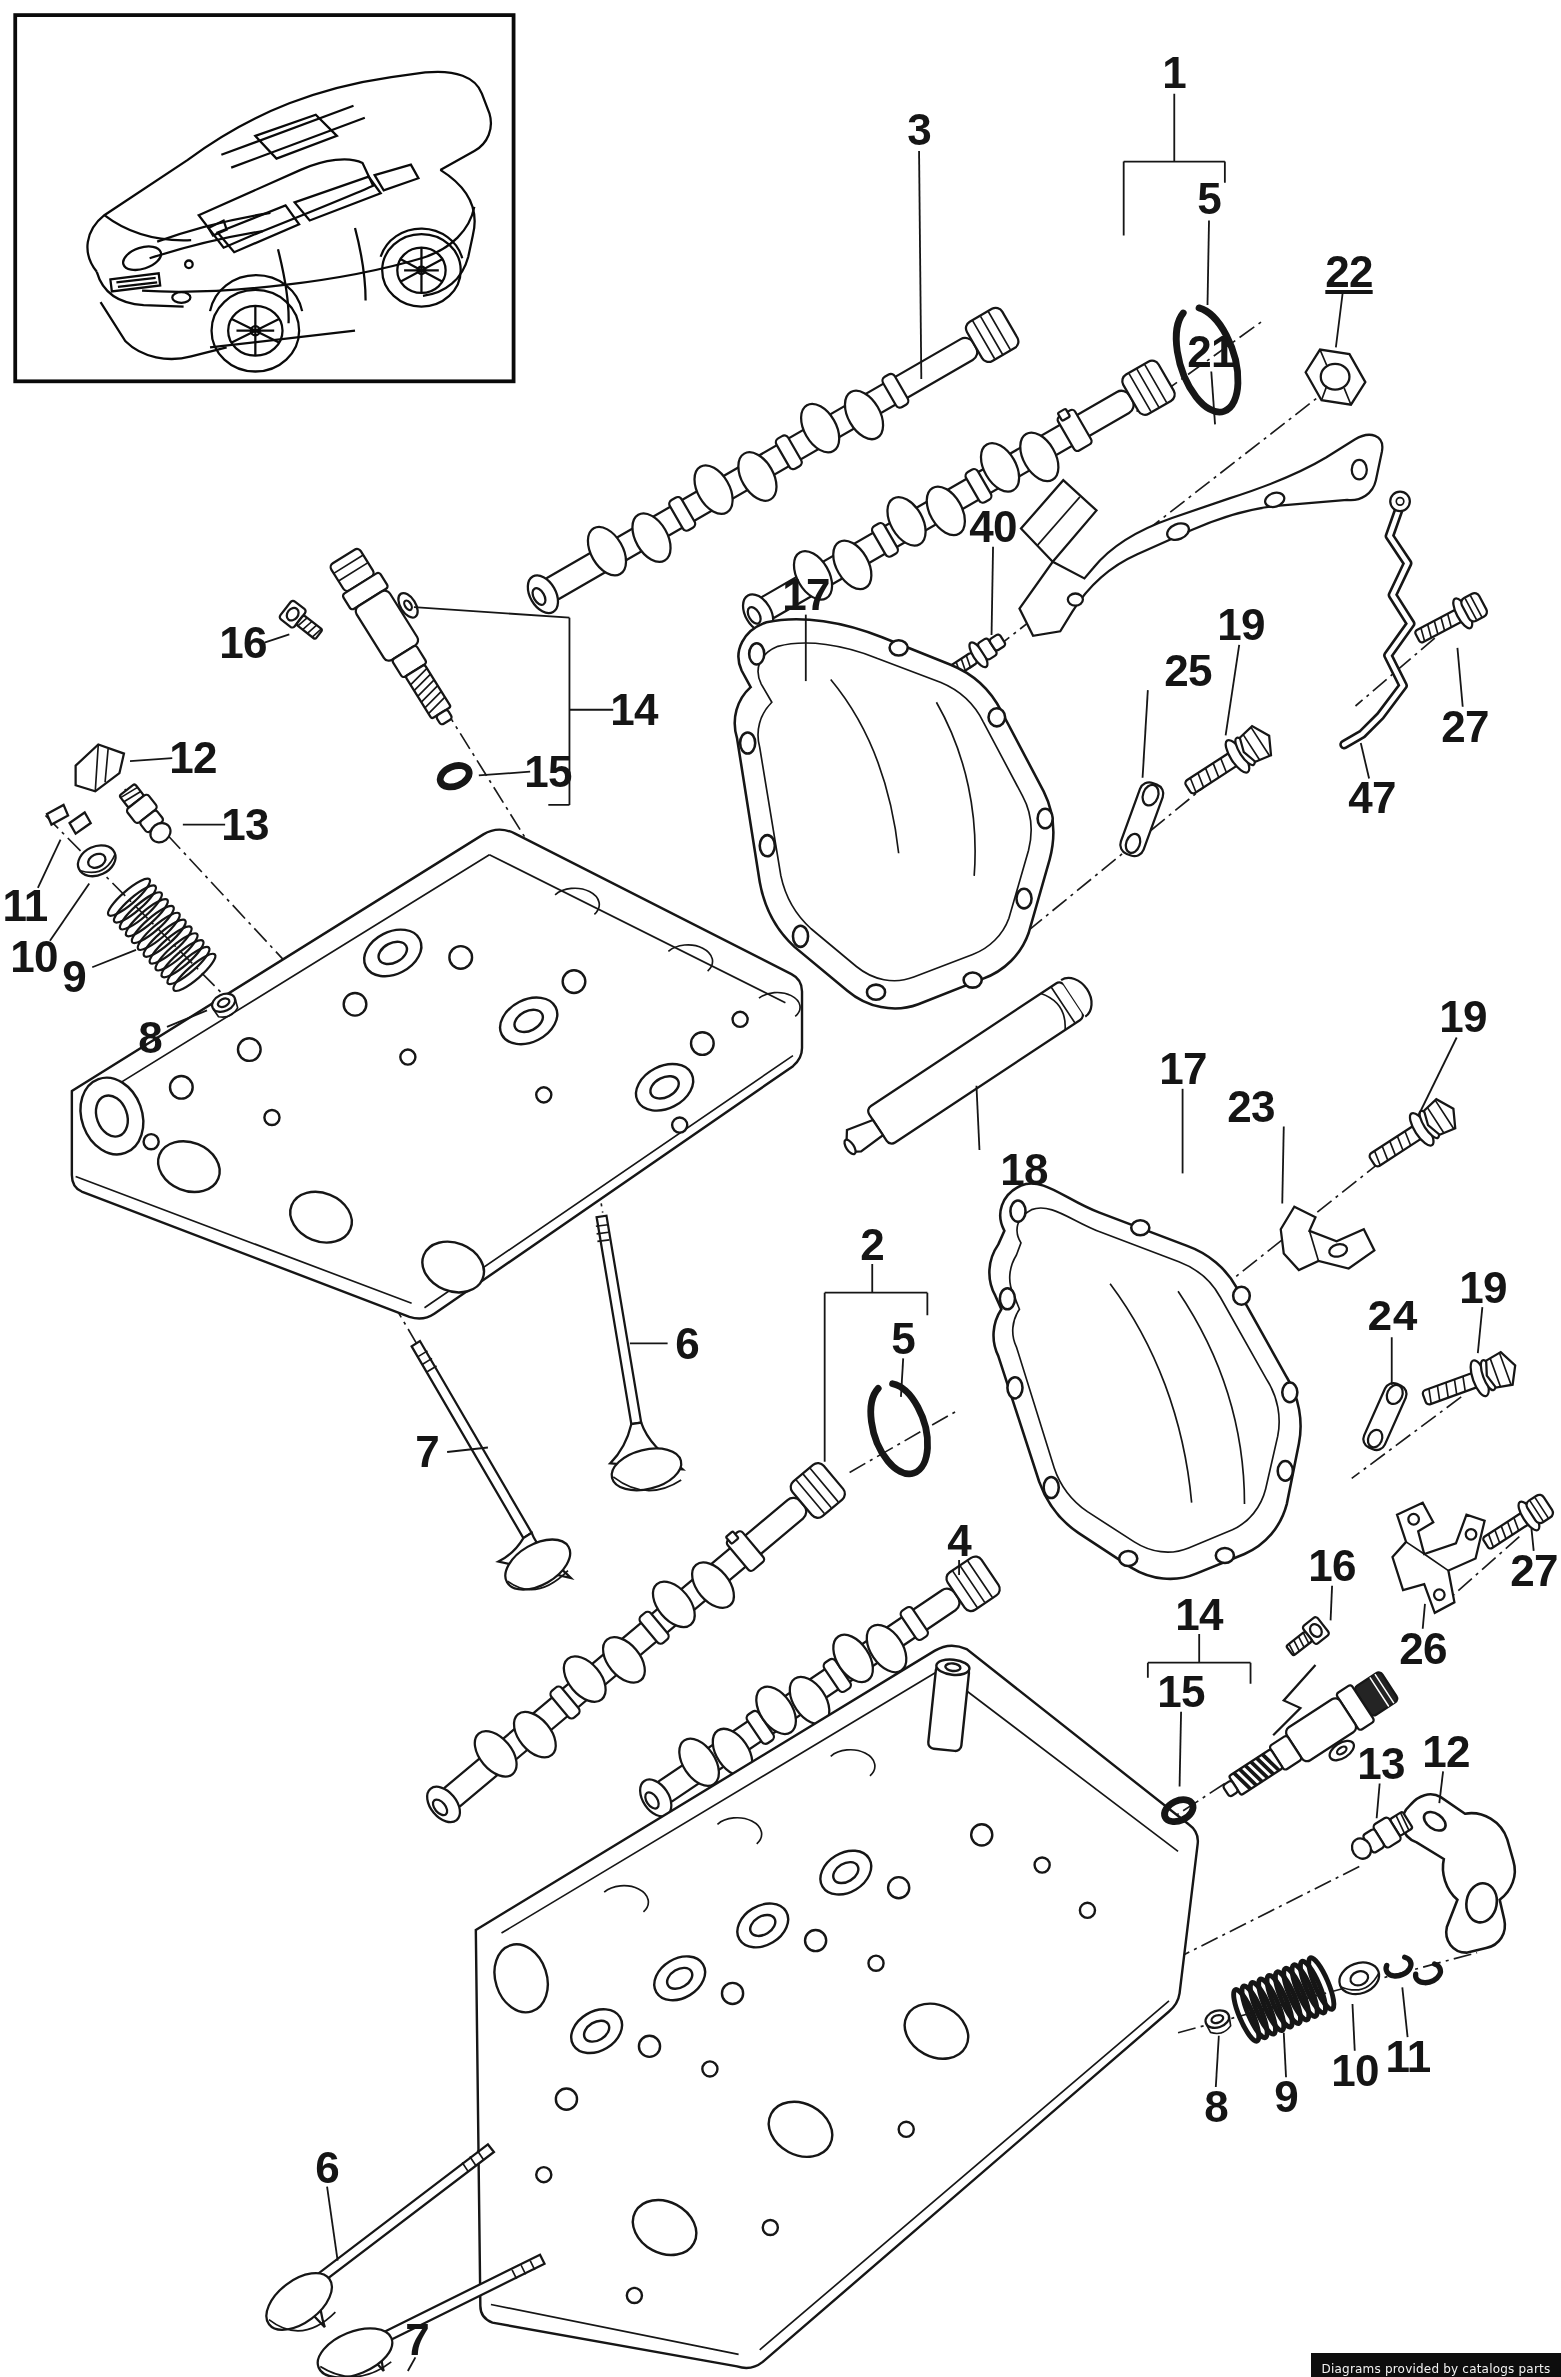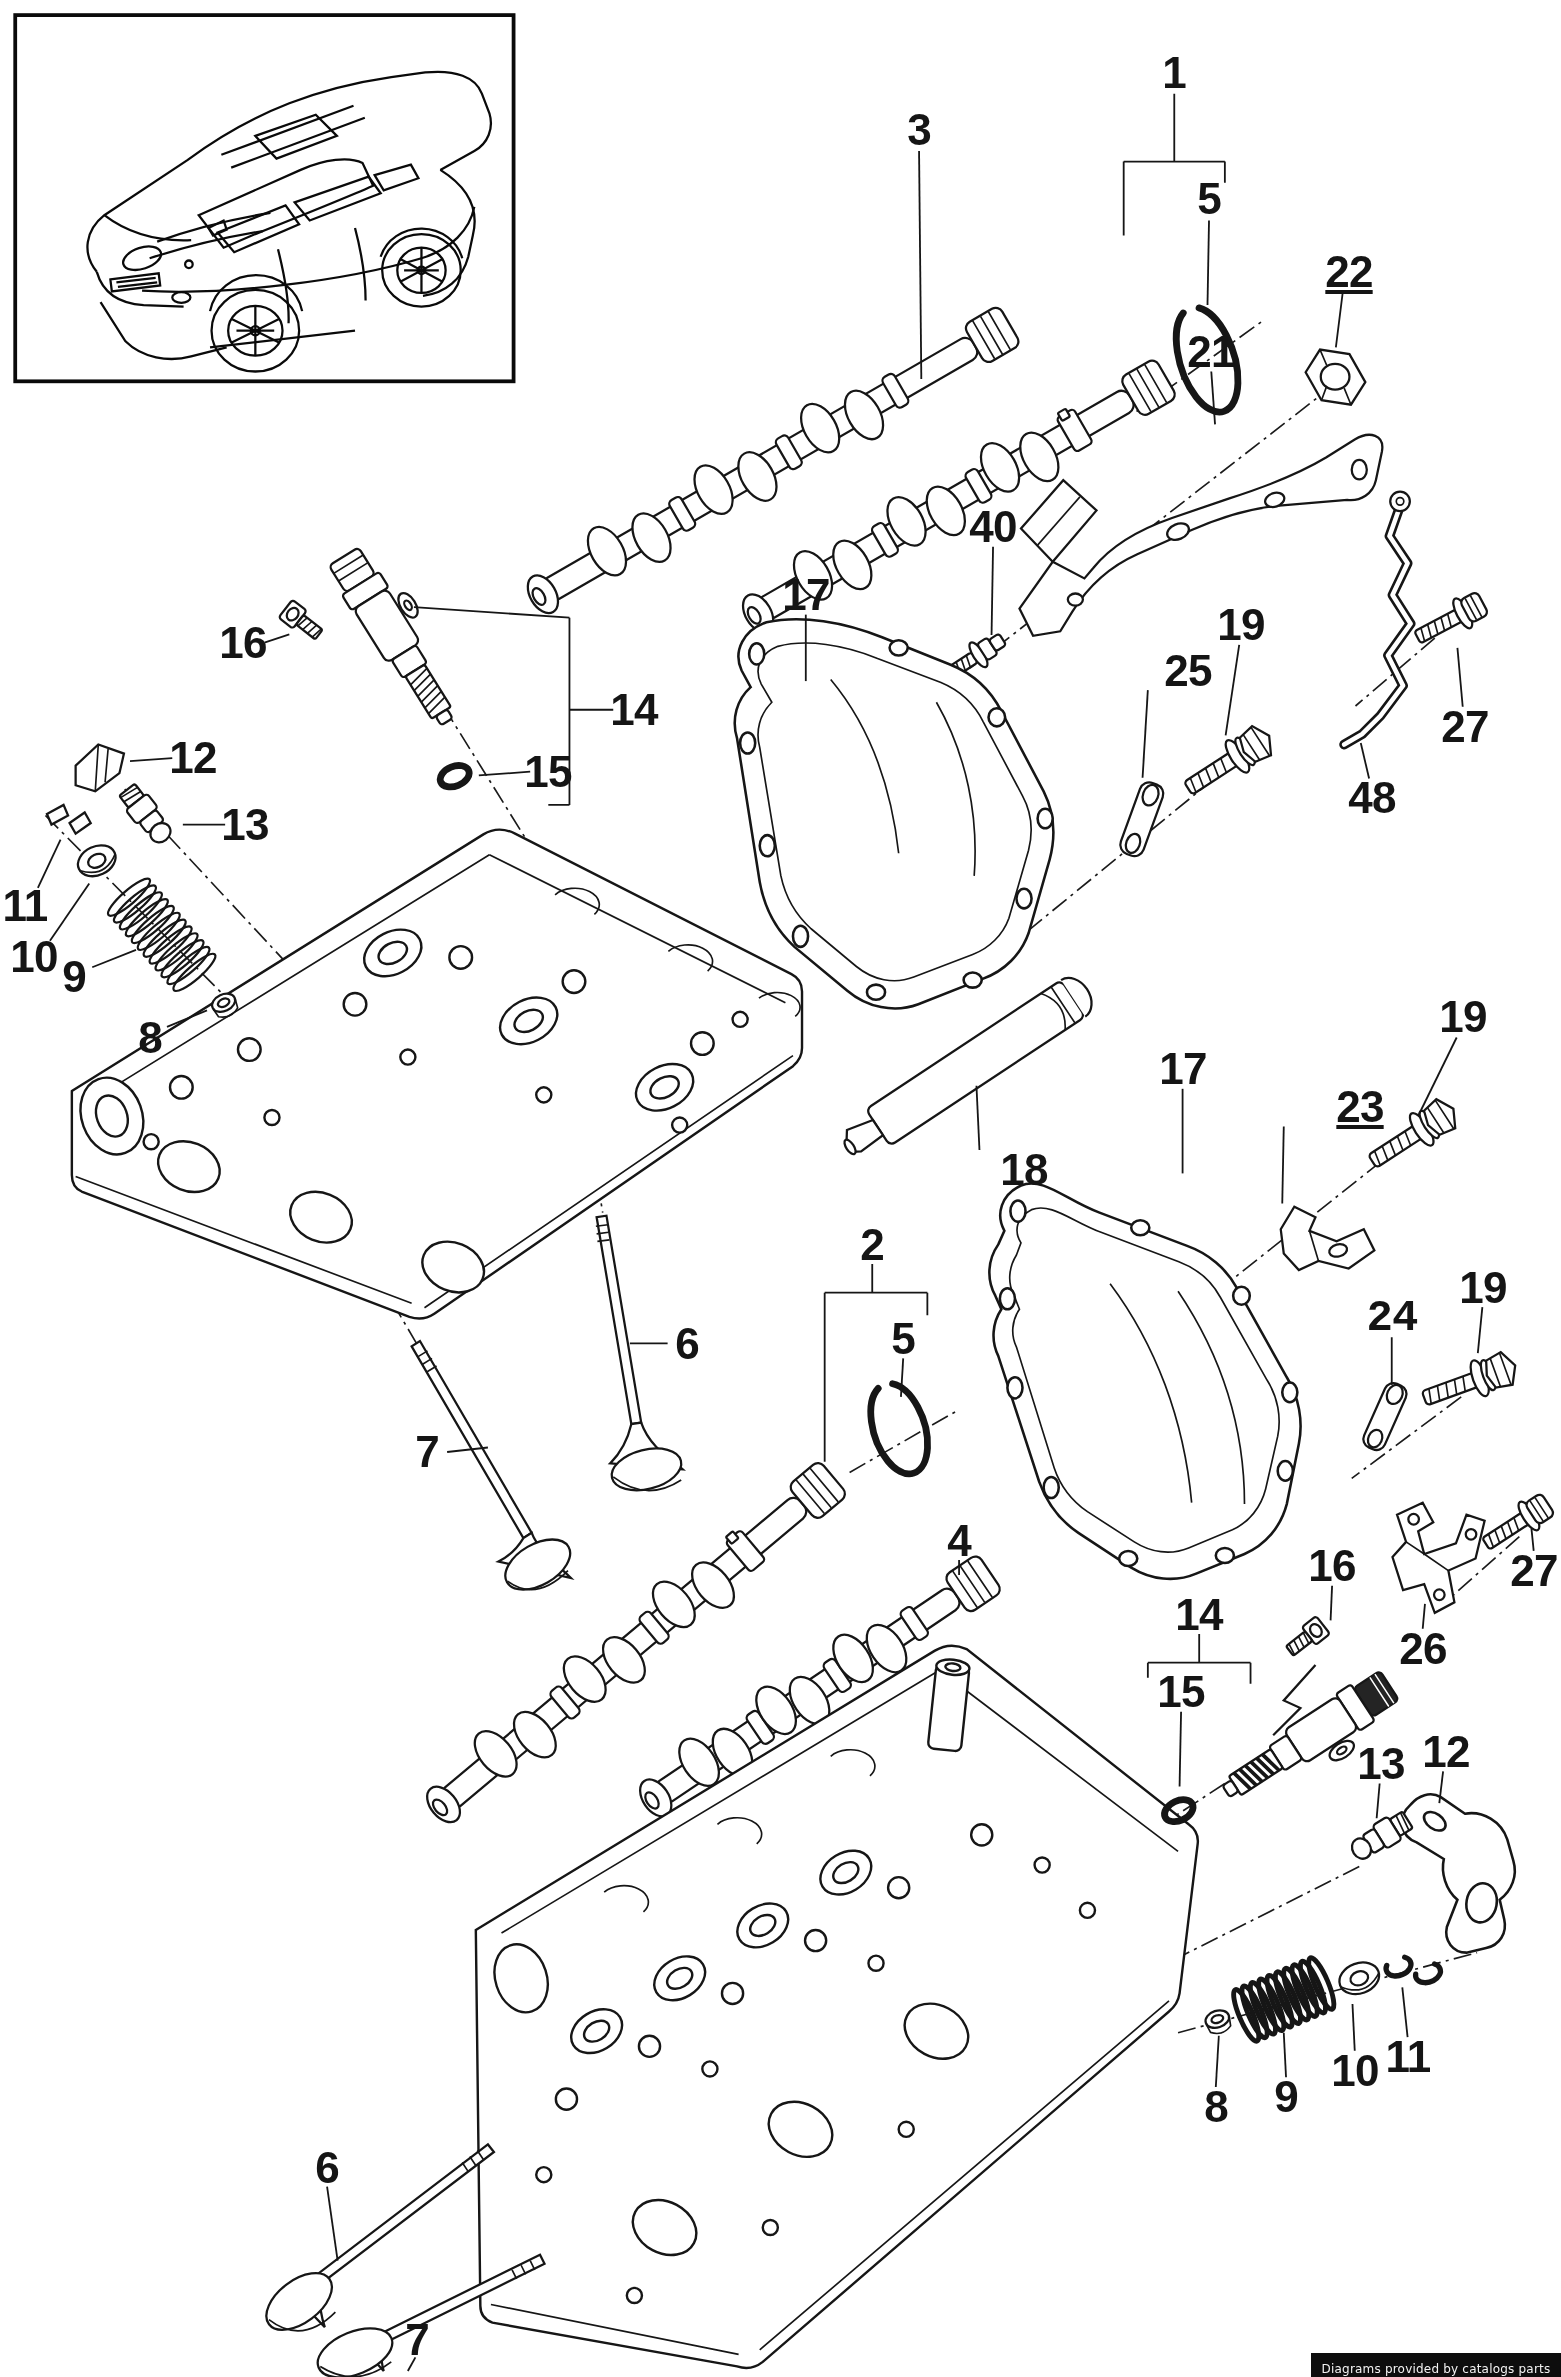--- a/index.html
+++ b/index.html
@@ -615,33 +615,33 @@
       <div class="callout" style="left: 919px; top: 130px;">3</div>
       <div class="callout" style="left: 1174px; top: 73px;">1</div>
       <div class="callout" style="left: 1209px; top: 199px;">5</div>
       <div class="callout" style="left: 1349px; top: 272px; text-decoration: underline;">22</div>
       <div class="callout" style="left: 1211px; top: 352px;">21</div>
       <div class="callout" style="left: 993px; top: 527px;">40</div>
       <div class="callout" style="left: 806px; top: 595px;">17</div>
       <div class="callout" style="left: 1188px; top: 671px;">25</div>
       <div class="callout" style="left: 1241px; top: 625px;">19</div>
       <div class="callout" style="left: 1465px; top: 727px;">27</div>
-      <div class="callout" style="left: 1372px; top: 798px;">48</div>
+      <div class="callout" style="left: 1372px; top: 798px;">47</div>
       <div class="callout" style="left: 243px; top: 643px;">16</div>
       <div class="callout" style="left: 634px; top: 710px;">14</div>
       <div class="callout" style="left: 548px; top: 772px;">15</div>
       <div class="callout" style="left: 193px; top: 758px;">12</div>
       <div class="callout" style="left: 245px; top: 825px;">13</div>
       <div class="callout" style="left: 25px; top: 906px;">11</div>
       <div class="callout" style="left: 34px; top: 957px;">10</div>
       <div class="callout" style="left: 74px; top: 977px;">9</div>
       <div class="callout" style="left: 150px; top: 1038px;">8</div>
       <div class="callout" style="left: 980px; top: 1170px; margin-left: 44px;">18</div>
       <div class="callout" style="left: 1183px; top: 1069px;">17</div>
-      <div class="callout" style="left: 1360px; top: 1107px; text-decoration: underline;">23</div>
+      <div class="callout" style="left: 1251px; top: 1107px;">23</div>
       <div class="callout" style="left: 1463px; top: 1017px;">19</div>
       <div class="callout" style="left: 872px; top: 1245px;">2</div>
       <div class="callout" style="left: 903px; top: 1339px;">5</div>
       <div class="callout" style="left: 687px; top: 1344px;">6</div>
       <div class="callout" style="left: 427px; top: 1452px;">7</div>
       <div class="callout" style="left: 959px; top: 1541px;">4</div>
       <div class="callout" style="left: 1392px; top: 1318px; font-family: Liberation Mono, monospace;">24</div>
       <div class="callout" style="left: 1483px; top: 1288px;">19</div>
       <div class="callout" style="left: 1332px; top: 1566px;">16</div>
       <div class="callout" style="left: 1199px; top: 1615px;">14</div>

